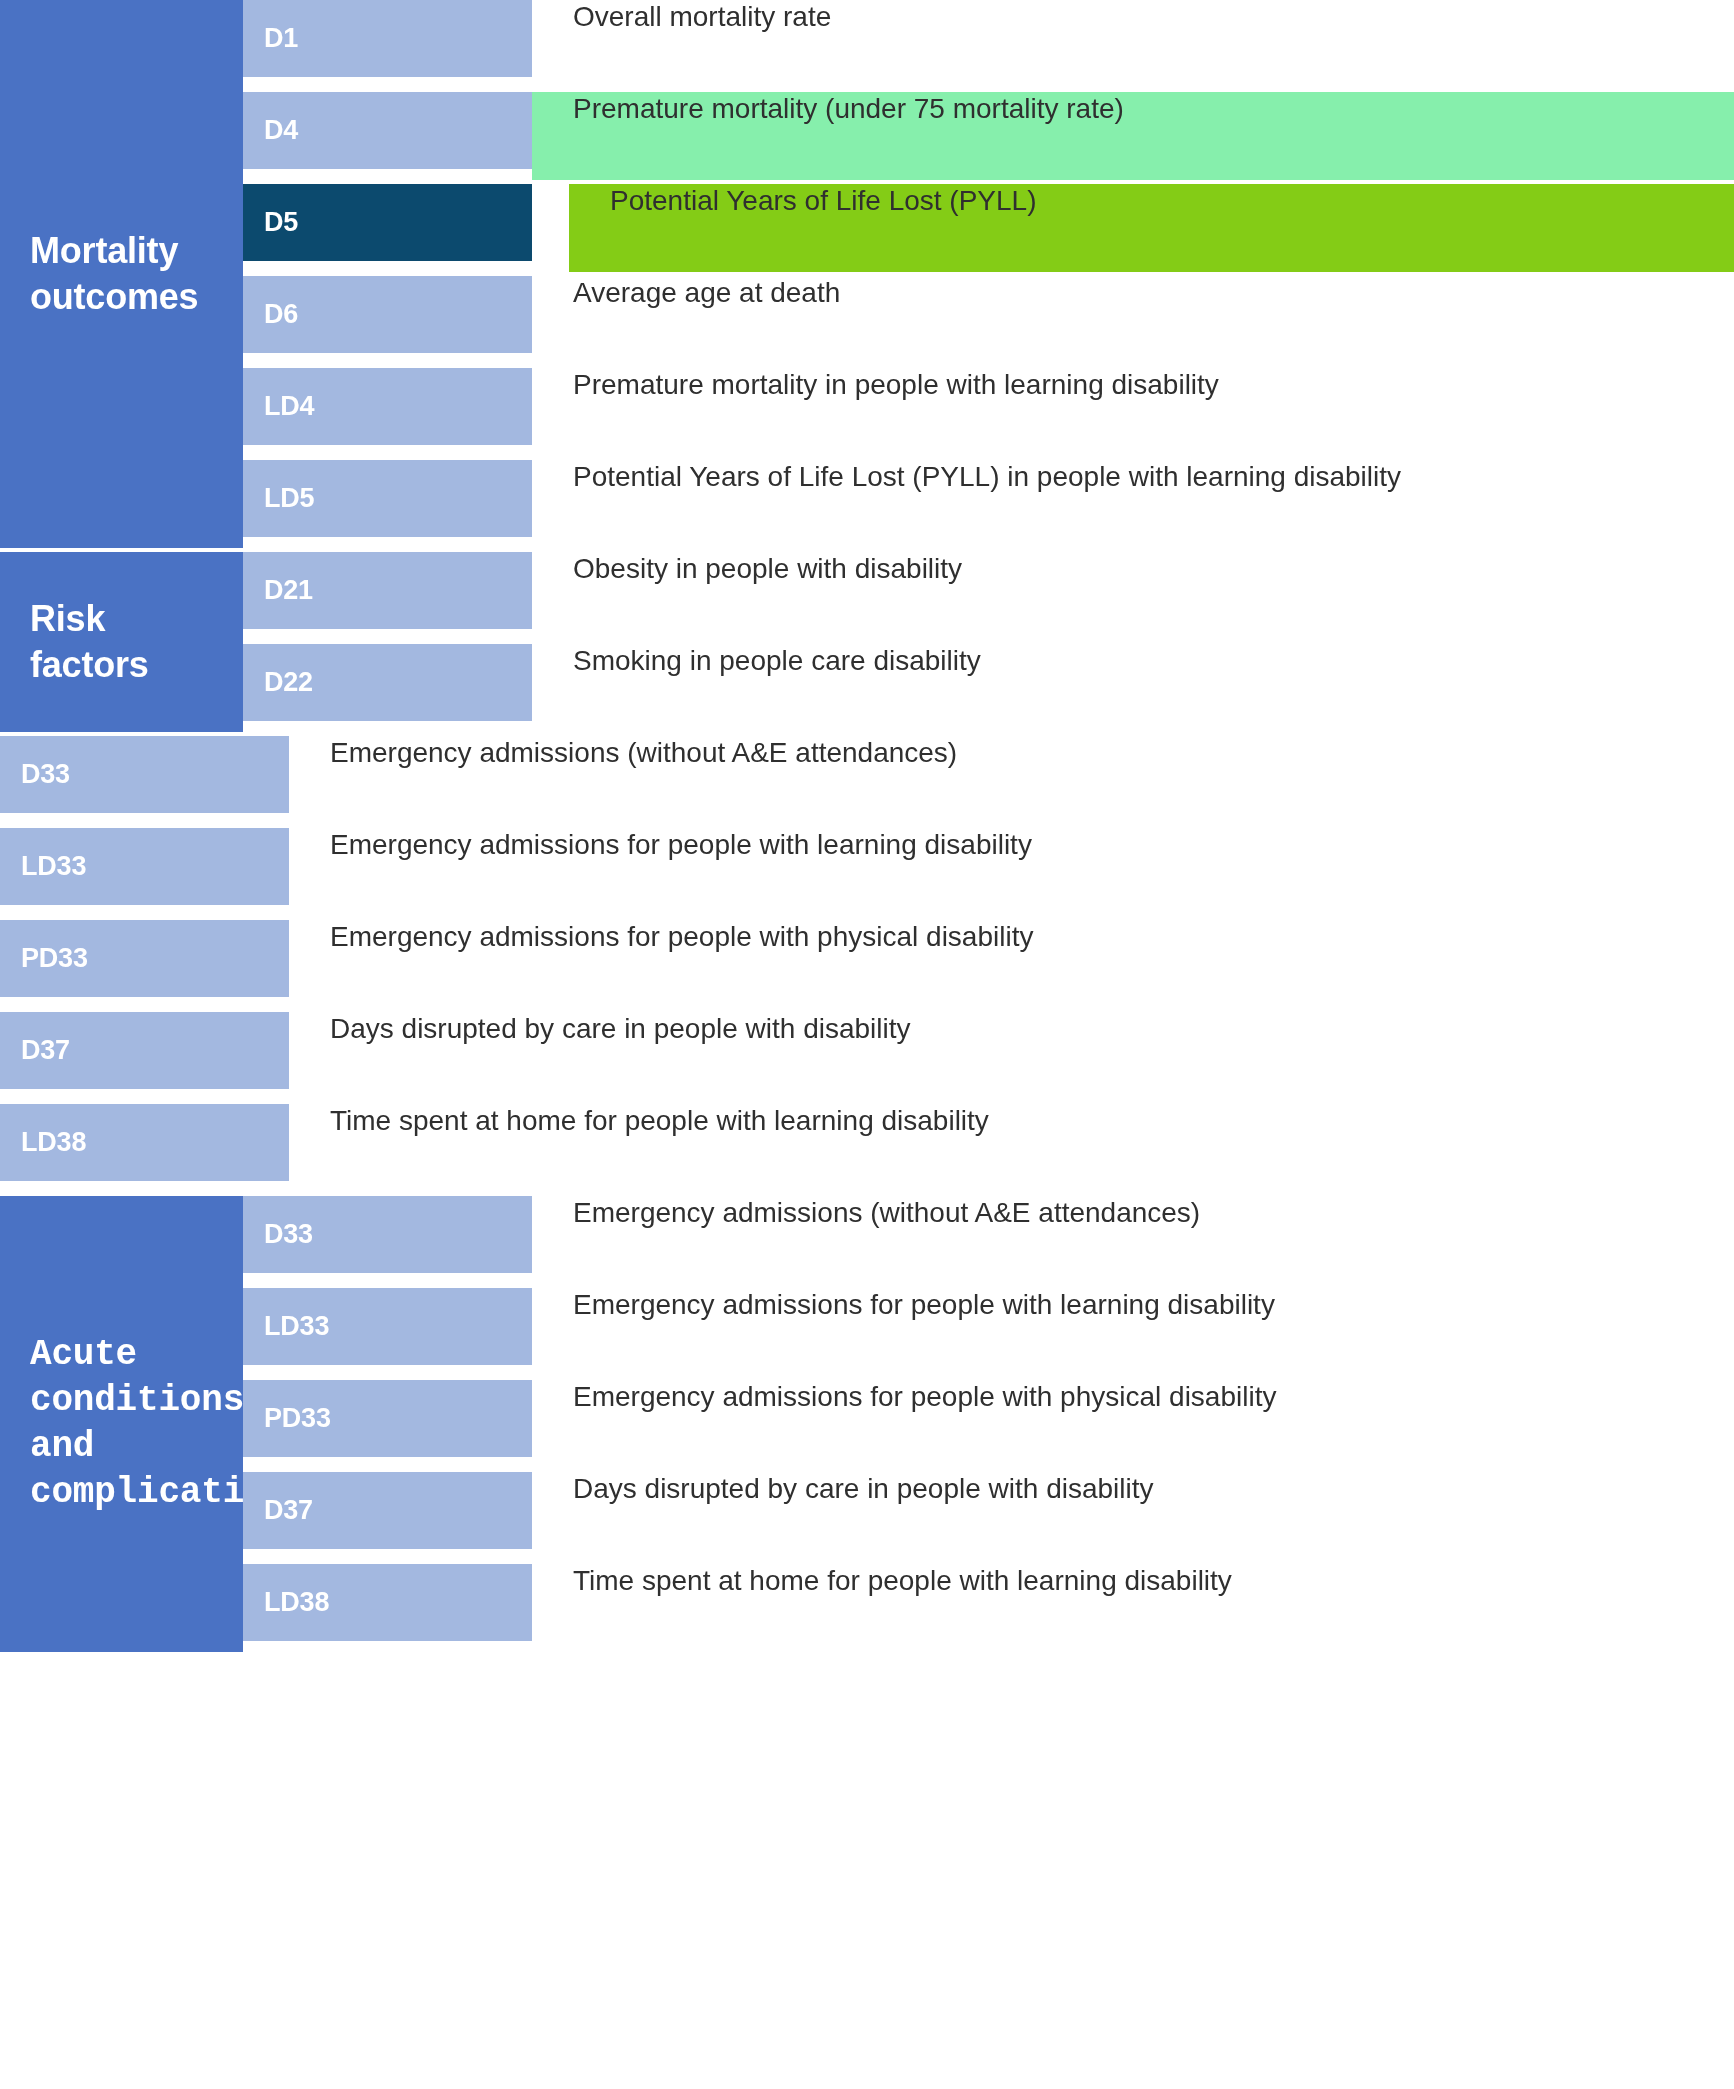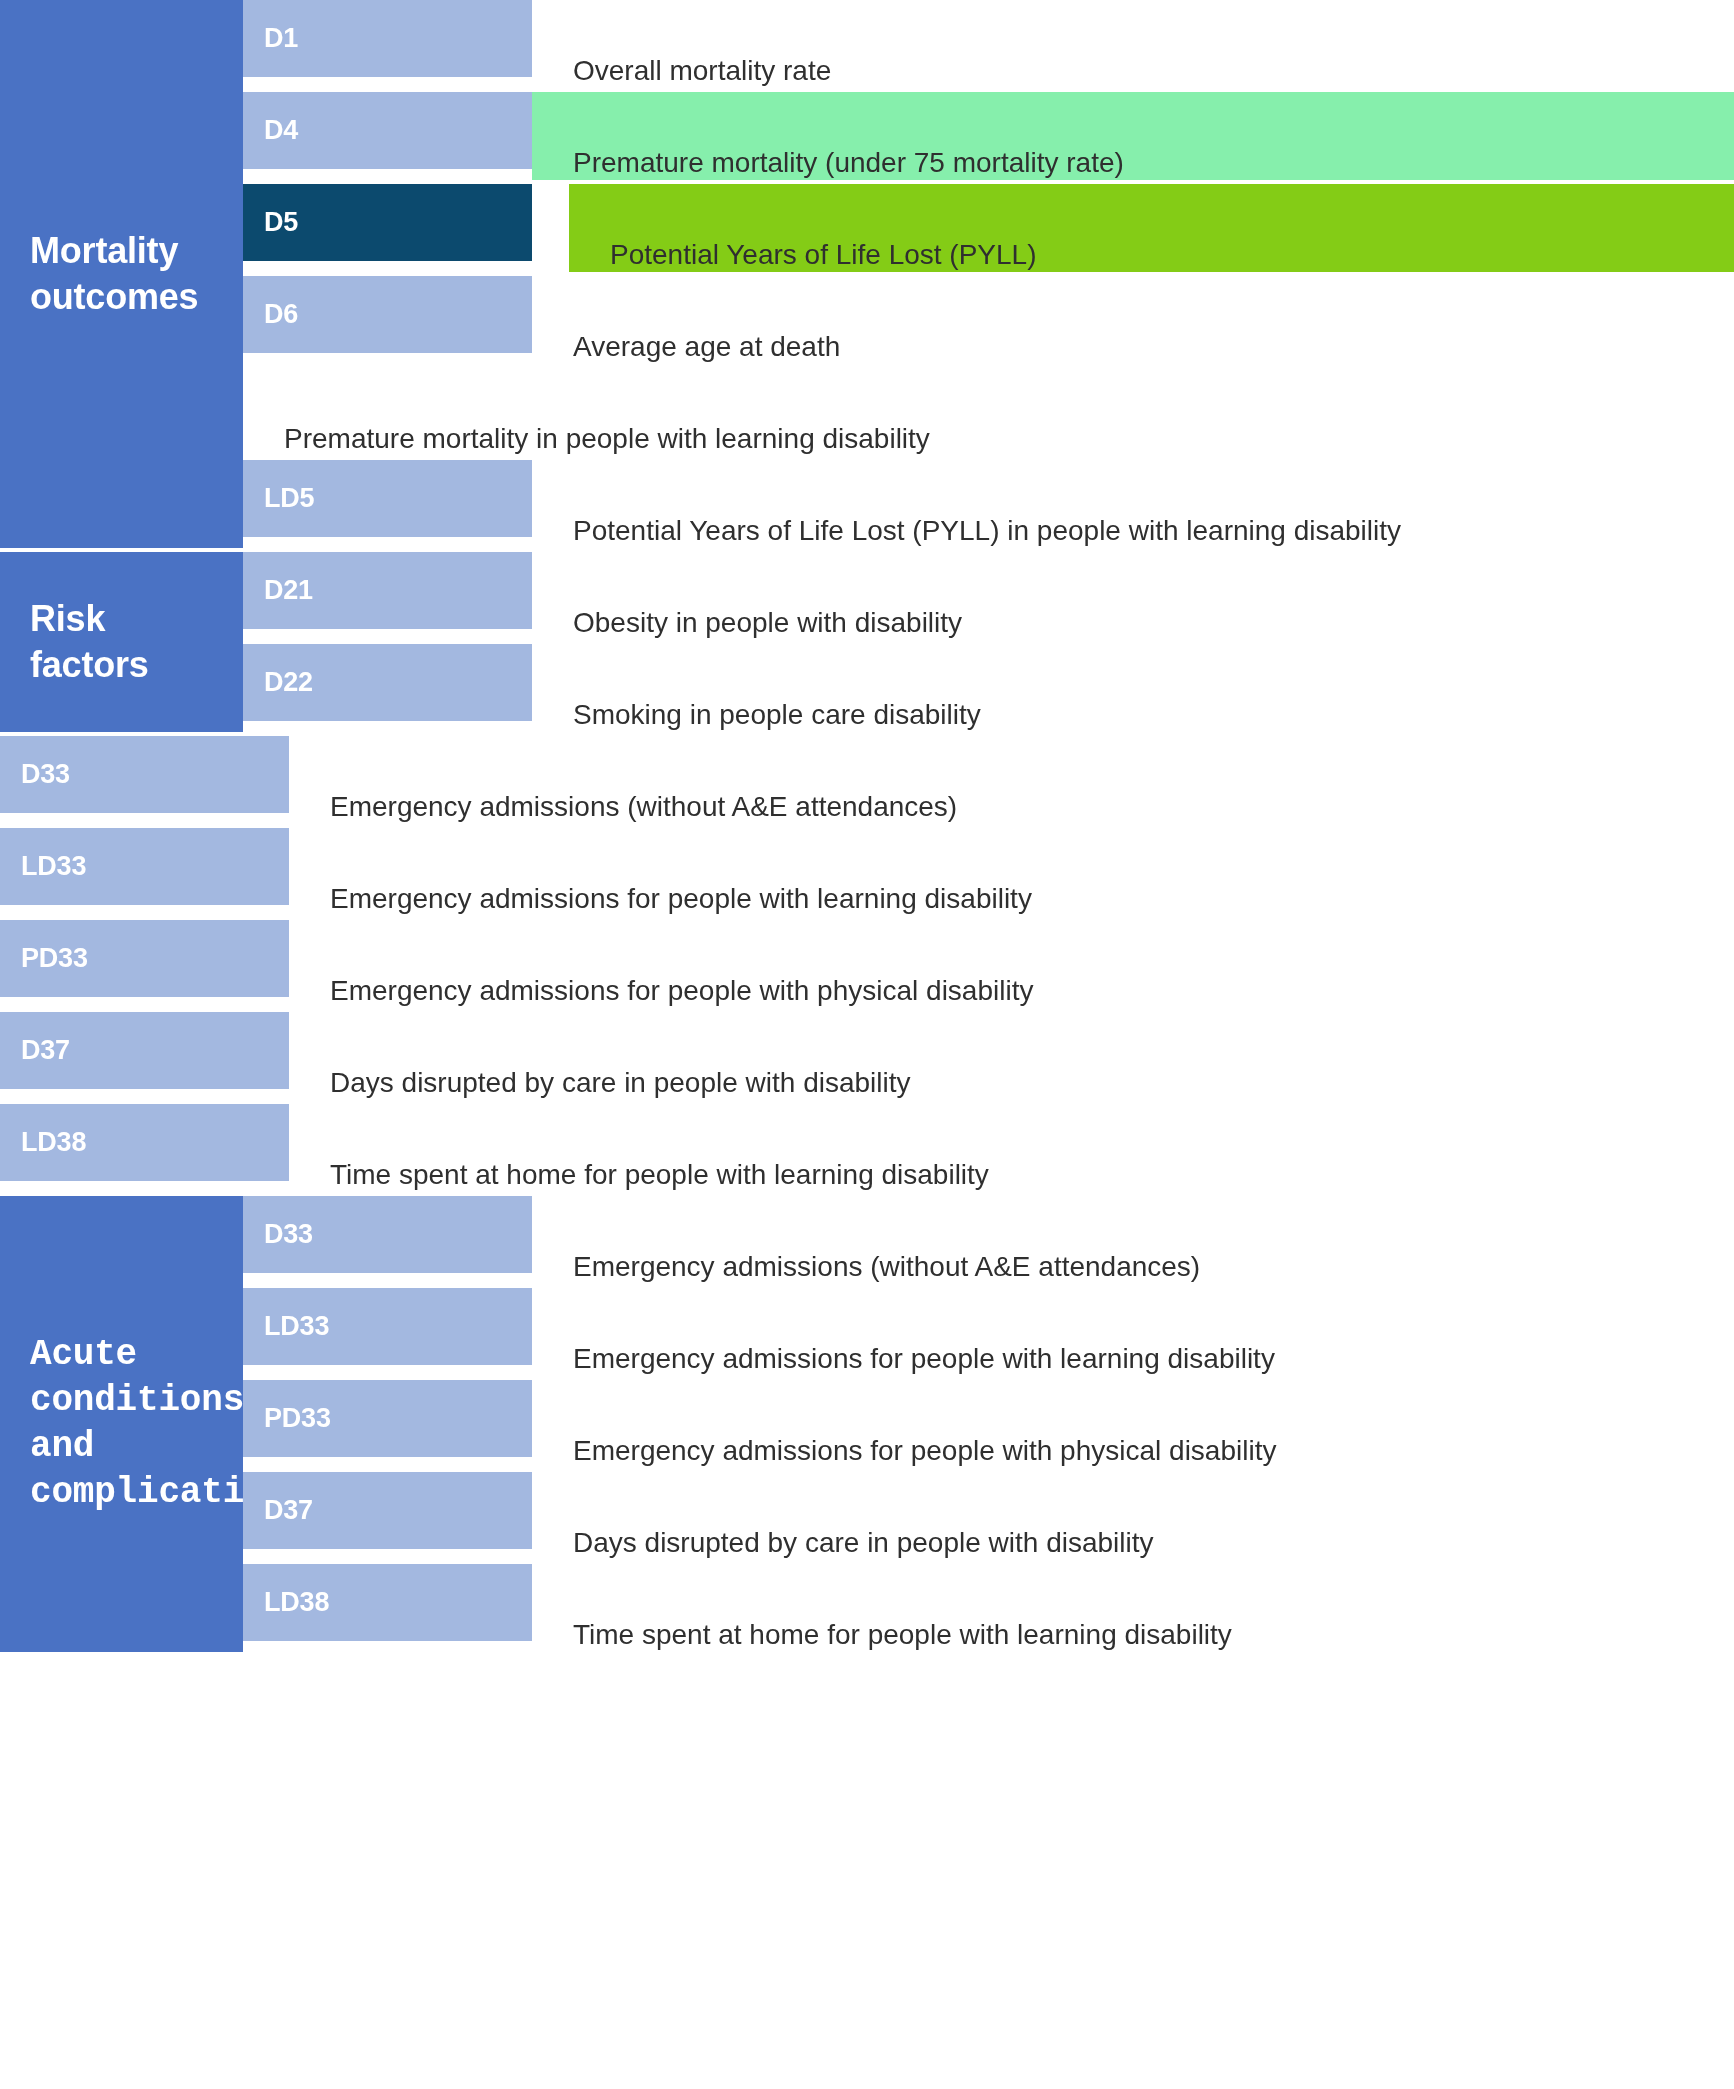--- a/index.html
+++ b/index.html
@@ -75,21 +75,21 @@
     font-size: 27px;
     font-weight: bold;
     letter-spacing: -0.2px;
     color: #ffffff;
   }
 
   .desc-cell {
     flex: 1 1 auto;
     background: #ffffff;
     display: flex;
-    align-items: flex-end;
+    align-items: flex-start;
     padding-left: 41px;
     padding-right: 8px;
     height: 88px;
   }
   .desc-text {
     font-size: 28px;
     font-weight: normal;
     color: #2f2f2f;
     line-height: 1.2;
     white-space: nowrap;
@@ -131,20 +131,23 @@
         </div>
         <div class="row">
           <div class="code-cell" style="background: rgb(163, 184, 224);">
             <span class="code-text" style="color: rgb(255, 255, 255);">D6</span>
           </div>
           <div class="desc-cell" style="background: rgb(255, 255, 255);">
             <span class="desc-text" style="color: rgb(47, 47, 47);">Average age at death</span>
           </div>
         </div>
         <div class="row">
+          <div class="code-cell" style="background: rgb(163, 184, 224);">
+            <span class="code-text" style="color: rgb(255, 255, 255);">LD4</span>
+          </div>
           <div class="desc-cell" style="background: rgb(255, 255, 255);">
             <span class="desc-text" style="color: rgb(47, 47, 47);">Premature mortality in people with learning disability</span>
           </div>
         </div>
         <div class="row">
           <div class="code-cell" style="background: rgb(163, 184, 224);">
             <span class="code-text" style="color: rgb(255, 255, 255);">LD5</span>
           </div>
           <div class="desc-cell" style="background: rgb(255, 255, 255);">
             <span class="desc-text" style="color: rgb(47, 47, 47);">Potential Years of Life Lost (PYLL) in people with learning disability</span>

